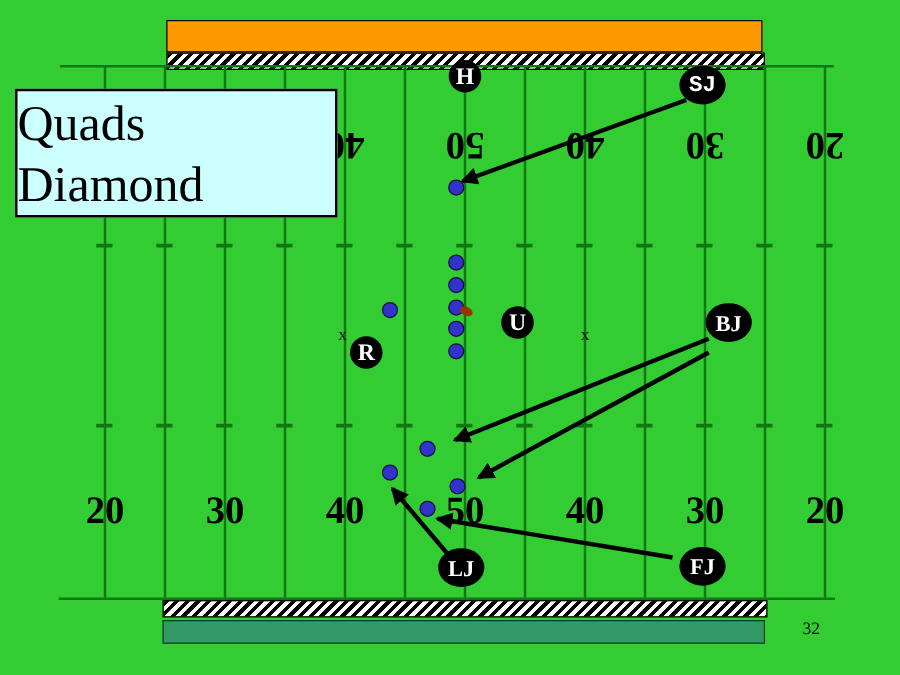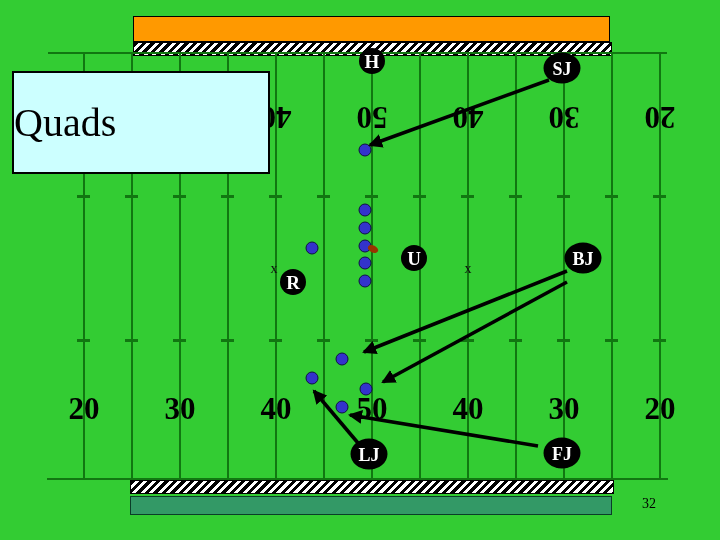--- a/index.html
+++ b/index.html
@@ -156,26 +156,27 @@
     </defs>
   <line x1="549" y1="80" x2="370" y2="145" stroke="#000" stroke-width="3.5" marker-end="url(#ah)"></line>
       <line x1="567" y1="271" x2="364" y2="352" stroke="#000" stroke-width="3.5" marker-end="url(#ah)"></line>
       <line x1="567" y1="282" x2="383" y2="382" stroke="#000" stroke-width="3.5" marker-end="url(#ah)"></line>
       <line x1="358" y1="443" x2="314" y2="391" stroke="#000" stroke-width="3.5" marker-end="url(#ah)"></line>
       <line x1="538" y1="446" x2="350" y2="415" stroke="#000" stroke-width="3.5" marker-end="url(#ah)"></line>
     </svg>
 
   <div class="layer" id="officials-layer" style="z-index:5;">
       <div class="official" style="left: 372px; top: 61px; width: 26px; height: 26px; font-size: 19px;">H</div>
-      <div class="official" style="left: 562px; top: 68px; width: 37px; height: 31px; font-size: 18px;">SJ</div>
+      <div class="official" style="left: 562px; top: 68px; width: 37px; height: 31px; font-size: 18px; font-family: Liberation Mono, monospace;">SJ</div>
       <div class="official" style="left: 293px; top: 282px; width: 26px; height: 26px; font-size: 19px;">R</div>
       <div class="official" style="left: 414px; top: 258px; width: 26px; height: 26px; font-size: 19px;">U</div>
       <div class="official" style="left: 583px; top: 258px; width: 37px; height: 31px; font-size: 18px;">BJ</div>
       <div class="official" style="left: 369px; top: 454px; width: 37px; height: 31px; font-size: 18px;">LJ</div>
       <div class="official" style="left: 562px; top: 453px; width: 37px; height: 31px; font-size: 18px;">FJ</div>
     </div>
 
   <div class="title-box">
     <div>Quads</div>
+    <div>Diamond</div>
   </div>
 
   <div class="slide-number">32</div>
 </div>
 
 </body></html>

